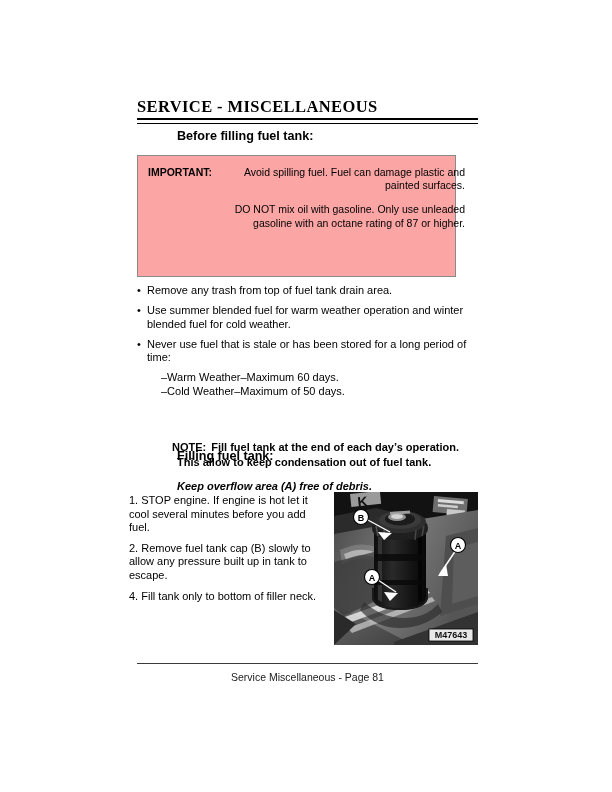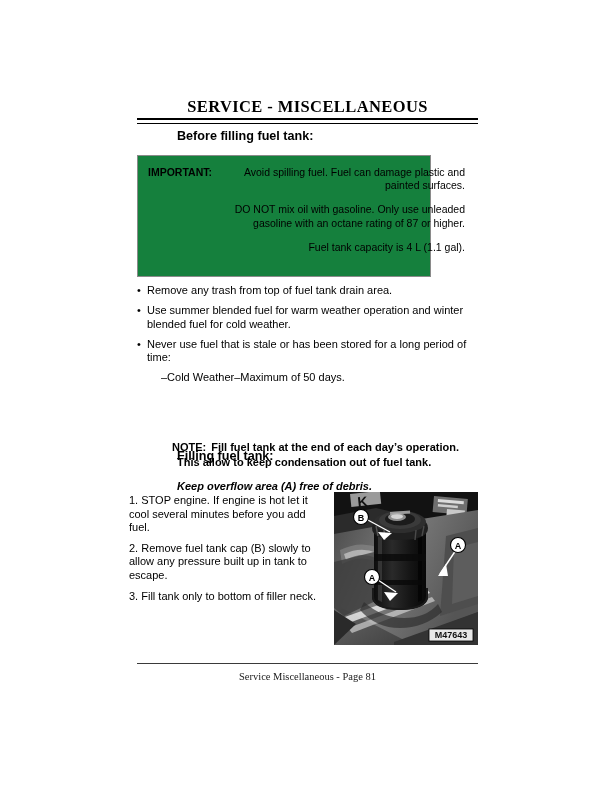--- a/index.html
+++ b/index.html
@@ -22,21 +22,20 @@
     width: 612px;
     height: 792px;
   }
 
   
   .page-title {
     position: absolute;
     left: 137px;
     top: 97px;
     width: 341px;
-    text-align: center;
     font-family: "Liberation Serif", serif;
     font-weight: bold;
     font-size: 16.5px;
     letter-spacing: 0.4px;
   }
   .title-rule-thick {
     position: absolute;
     left: 137px;
     top: 118px;
     width: 341px;
@@ -61,25 +60,25 @@
     padding-left: 40px;
   }
   #heading-before { left: 137px; top: 129px; }
   #heading-filling { left: 137px; top: 411px; margin-top: 38px; }
 
   
   .important-box {
     position: absolute;
     left: 137px;
     top: 155px;
-    width: 294px;
+    width: 319px;
     height: 122px;
     border: 1px solid #8a8a8a;
     box-sizing: border-box;
-    background: #15803d;
+    background: #fca5a5;
   }
   .important-label {
     position: absolute;
     left: 10px;
     top: 10px;
     font-weight: bold;
     font-size: 10.5px;
   }
   .important-body {
     position: absolute;
@@ -175,76 +174,76 @@
     width: 341px;
     height: 1.4px;
     background: #3a3a3a;
   }
   .footer-text {
     position: absolute;
     left: 137px;
     top: 671px;
     width: 341px;
     text-align: center;
-    font-family: Liberation Serif, serif;
+    font-family: Liberation Sans, sans-serif;
     font-size: 10.5px;
     color: #1a1a1a;
   }
 </style>
 </head>
 <body>
 
 <div class="page">
 
   <div class="page-title">SERVICE - MISCELLANEOUS</div>
   <div class="title-rule-thick"></div>
   <div class="title-rule-thin"></div>
 
   <div class="section-heading" id="heading-before">Before filling fuel tank:</div>
 
   <div class="important-box">
     <div class="important-label">IMPORTANT:</div>
     <div class="important-body">
       <p>Avoid spilling fuel. Fuel can damage plastic and painted surfaces.</p>
       <p>DO NOT mix oil with gasoline. Only use unleaded gasoline with an octane rating of 87 or higher.</p>
-      <p>Fuel tank capacity is 4 L (1.1 gal).</p>
     </div>
   </div>
 
   <div class="bullet-list">
     <div class="bullet-item">
       <span class="bullet-dot">•</span>
       <span>Remove any trash from top of fuel tank drain area.</span>
     </div>
     <div class="bullet-item">
       <span class="bullet-dot">•</span>
       <span>Use summer blended fuel for warm weather operation and winter blended fuel for cold weather.</span>
     </div>
     <div class="bullet-item">
       <span class="bullet-dot">•</span>
       <span>Never use fuel that is stale or has been stored for a long period of time:</span>
       <div class="dash-list">
+        <div class="dash-item">–Warm Weather–Maximum 60 days.</div>
         <div class="dash-item">–Cold Weather–Maximum of 50 days.</div>
       </div>
     </div>
   </div>
 
   <div class="section-heading" id="heading-filling">Filling fuel tank:</div>
 
   <div class="note-block">
     <div class="note-line-1">
       <span class="note-label">NOTE:</span><span>Fill fuel tank at the end of each day’s operation. This allow to keep condensation out of fuel tank.</span>
     </div>
     <div class="note-line-2">Keep overflow area (A) free of debris.</div>
   </div>
 
   <div class="steps">
     <div class="step-item">1. STOP engine. If engine is hot let it cool several minutes before you add fuel.</div>
     <div class="step-item">2. Remove fuel tank cap (B) slowly to allow any pressure built up in tank to escape.</div>
-    <div class="step-item">3. Fill tank only to bottom of filler neck.</div>
+    <div class="step-item">4. Fill tank only to bottom of filler neck.</div>
   </div>
 
   <div class="photo">
     <svg width="144" height="153" viewBox="0 0 144 153">
       <defs>
         <linearGradient id="bgGrad" x1="0" y1="0" x2="0.6" y2="1">
           <stop offset="0" stop-color="#555"></stop>
           <stop offset="0.45" stop-color="#6f6f6f"></stop>
           <stop offset="1" stop-color="#3d3d3d"></stop>
         </linearGradient>

